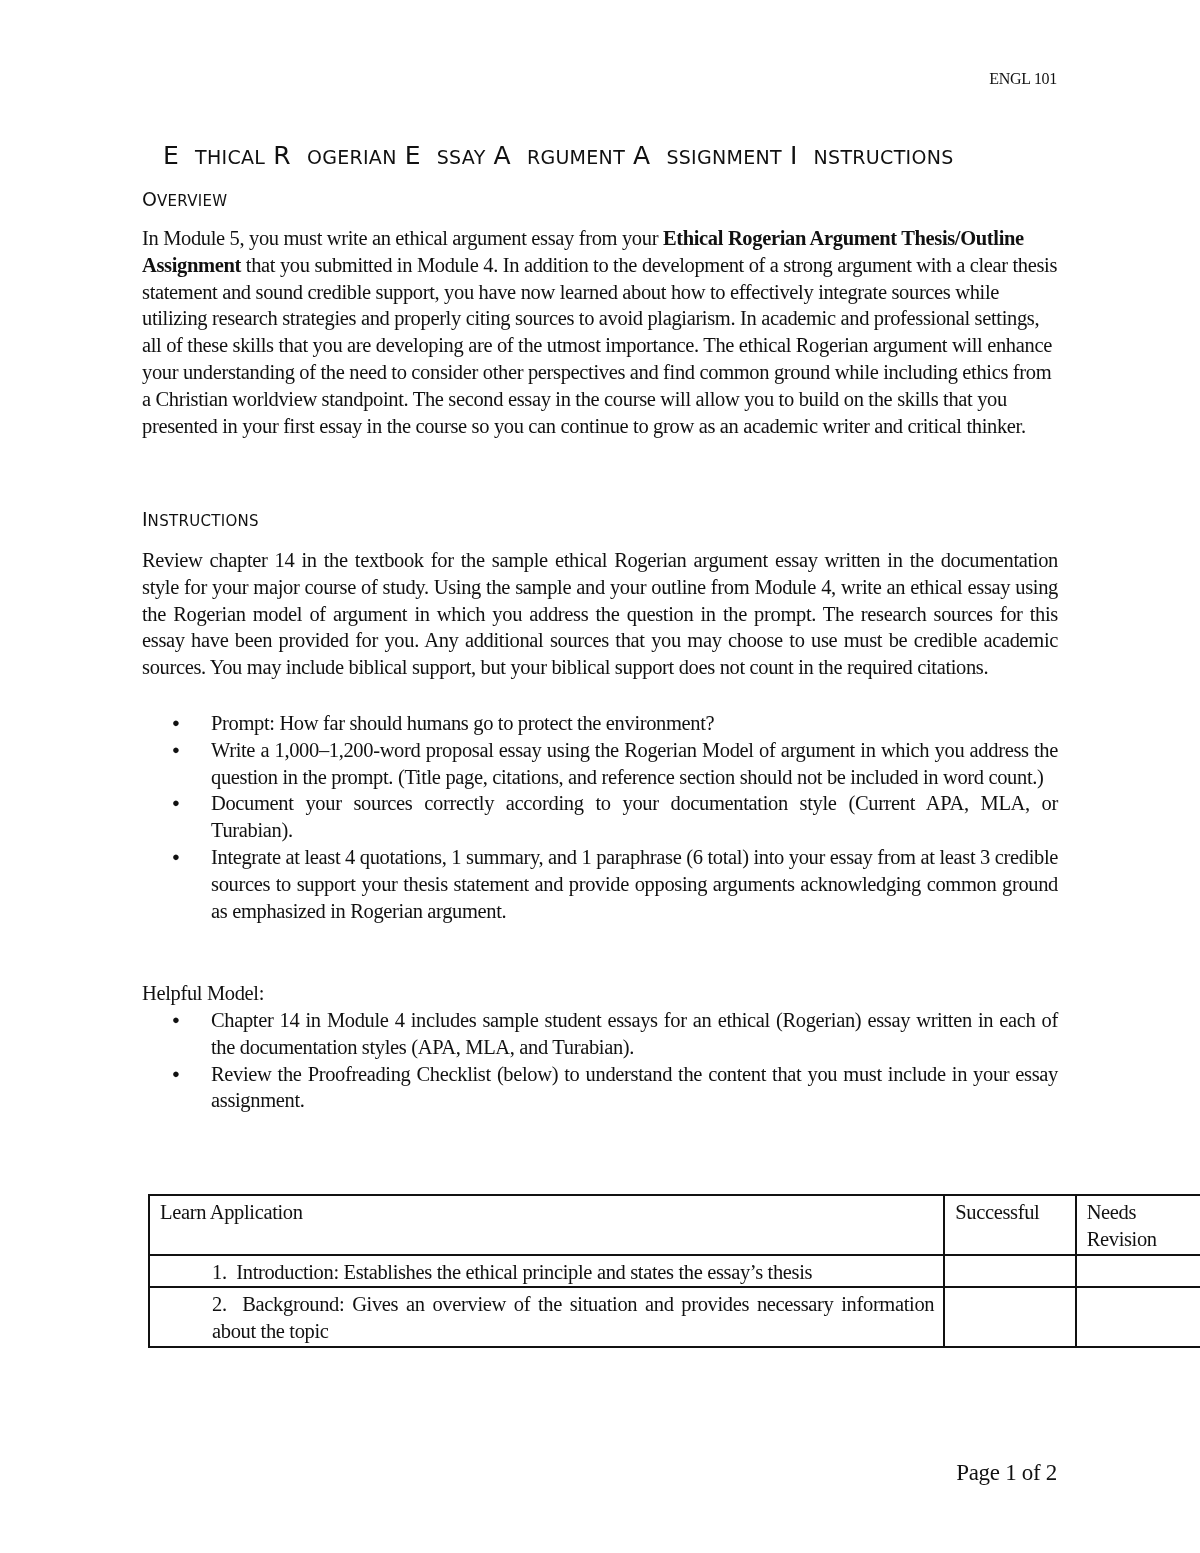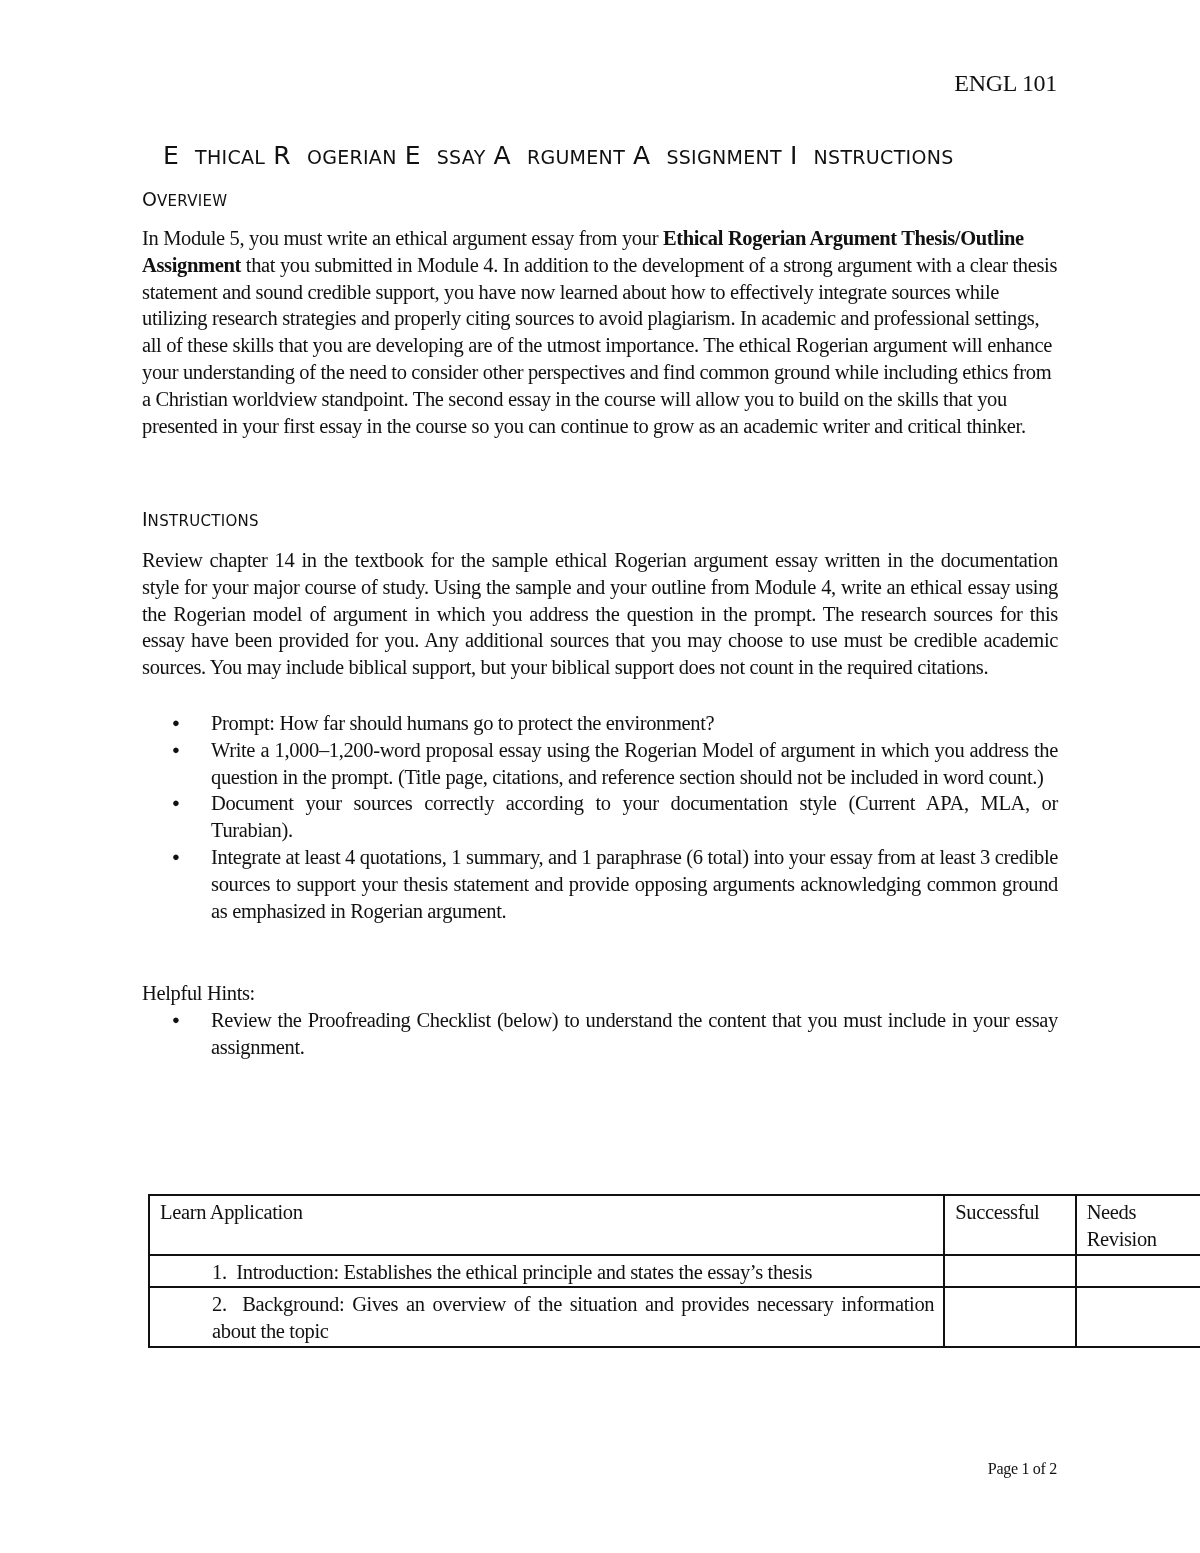--- a/index.html
+++ b/index.html
@@ -1,35 +1,35 @@
 <!DOCTYPE html>
 <html><head>
 <meta charset="utf-8">
 <style>
   html, body { margin: 0; padding: 0; background: #ffffff; }
   body { width: 1200px; height: 1553px; position: relative; overflow: hidden; color: #111; }
-  .header-right { position: absolute; top: 70px; right: 143px; font-family: "Liberation Serif", serif; font-size: 24px; letter-spacing: -0.3px; }
+  .header-right { position: absolute; top: 70px; right: 143px; font-family: "Liberation Serif", serif; font-size: 16px; letter-spacing: -0.3px; }
   .title { position: absolute; top: 141px; left: 163px; width: 880px; font-family: "DejaVu Sans", sans-serif; font-size: 24px; letter-spacing: 0.3px; white-space: nowrap; }
   .title .big { font-size: 25px; }
   .title .small { font-size: 19px; text-transform: uppercase; margin-left: 16px; }
   .h2 { position: absolute; left: 142px; font-family: "DejaVu Sans", sans-serif; font-size: 19px; white-space: nowrap; }
   .h2 .small { font-size: 15px; text-transform: uppercase; letter-spacing: 0.3px; }
   .para { position: absolute; left: 142px; width: 916px; font-family: "Liberation Serif", serif; font-size: 20.5px; line-height: 26.8px; letter-spacing: -0.35px; }
   .justify { text-align: justify; }
   .bul { position: absolute; left: 142px; width: 916px; font-family: "Liberation Serif", serif; font-size: 20.5px; line-height: 26.8px; letter-spacing: -0.35px; }
   .bul ul { margin: 0; padding: 0; list-style: none; }
   .bul li { position: relative; padding-left: 69px; text-align: justify; }
   .bul li::before { content: "\25CF"; position: absolute; left: 30px; top: 0; font-size: 13px; }
   table.check { position: absolute; top: 1194px; left: 148px; width: 1058px; border-collapse: collapse; font-family: "Liberation Serif", serif; font-size: 20.5px; line-height: 26.8px; letter-spacing: -0.35px; }
   table.check td { border: 2px solid #111; vertical-align: top; padding: 3px 9px 1px 10px; }
   table.check td.c1 { width: 671px; }
   table.check td.c2 { width: 102px; }
   table.check td.c3 { width: 100px; }
   table.check td.item { padding-left: 62px; text-align: justify; }
-  .footer { position: absolute; top: 1460px; right: 143px; font-family: "Liberation Serif", serif; font-size: 16px; letter-spacing: -0.3px; }
+  .footer { position: absolute; top: 1460px; right: 143px; font-family: "Liberation Serif", serif; font-size: 23px; letter-spacing: -0.3px; }
 </style>
 </head>
 <body>
 
 <div class="header-right">ENGL 101</div>
 
 <div class="title">
   <span><span class="big">E</span><span class="small">thical</span></span>
   <span><span class="big">R</span><span class="small">ogerian</span></span>
   <span><span class="big">E</span><span class="small">ssay</span></span>
@@ -54,24 +54,25 @@
 
 <div class="bul" style="top:710px;">
   <ul>
     <li>Prompt: How far should humans go to protect the environment?</li>
     <li>Write a 1,000–1,200-word proposal essay using the Rogerian Model of argument in which you address the question in the prompt. (Title page, citations, and reference section should not be included in word count.)</li>
     <li>Document your sources correctly according to your documentation style (Current APA, MLA, or Turabian).</li>
     <li>Integrate at least 4 quotations, 1 summary, and 1 paraphrase (6 total) into your essay from at least 3 credible sources to support your thesis statement and provide opposing arguments acknowledging common ground as emphasized in Rogerian argument.</li>
   </ul>
 </div>
 
-<div class="para" style="top:980px;">Helpful Hints:</div>
+<div class="para" style="top:980px;">Helpful Model:</div>
 
 <div class="bul" style="top:1007px;">
   <ul>
+    <li>Chapter 14 in Module 4 includes sample student essays for an ethical (Rogerian) essay written in each of the documentation styles (APA, MLA, and Turabian).</li>
     <li>Review the Proofreading Checklist (below) to understand the content that you must include in your essay assignment.</li>
   </ul>
 </div>
 
 <table class="check">
   <tbody>
       <tr>
     <td class="c1">Learn Application</td>
     <td class="c2">Successful</td>
     <td class="c3">Needs Revision</td>

